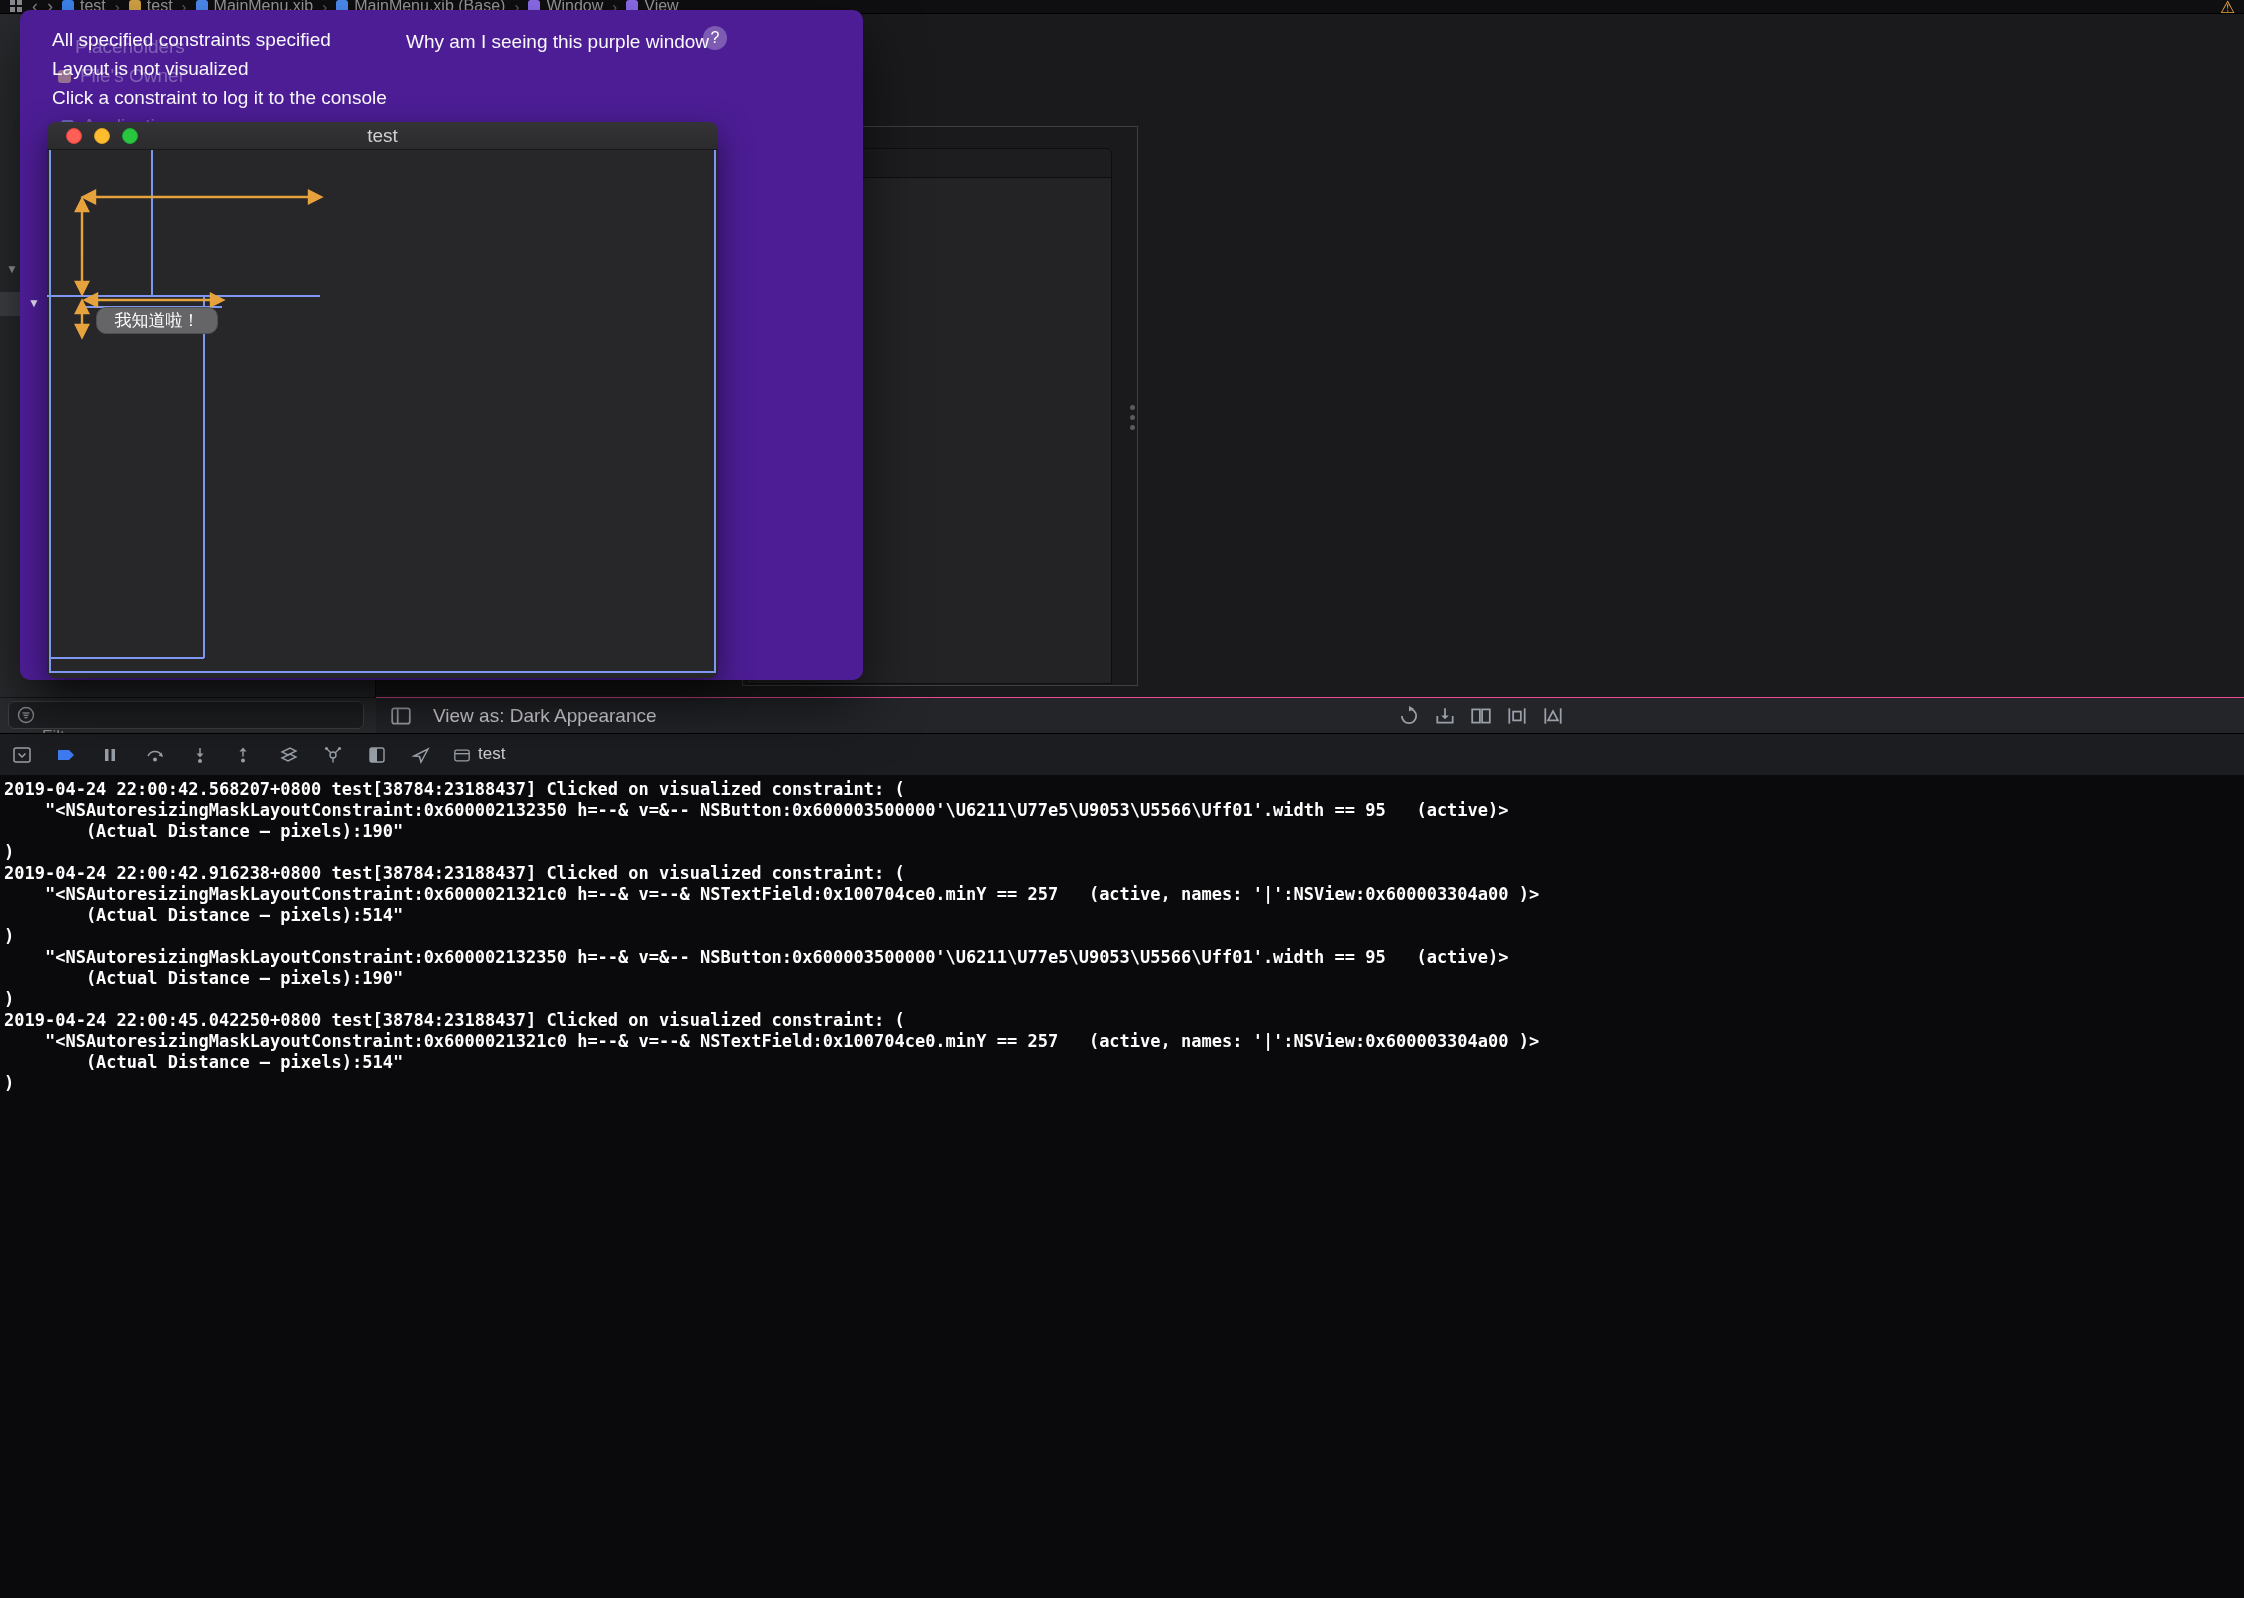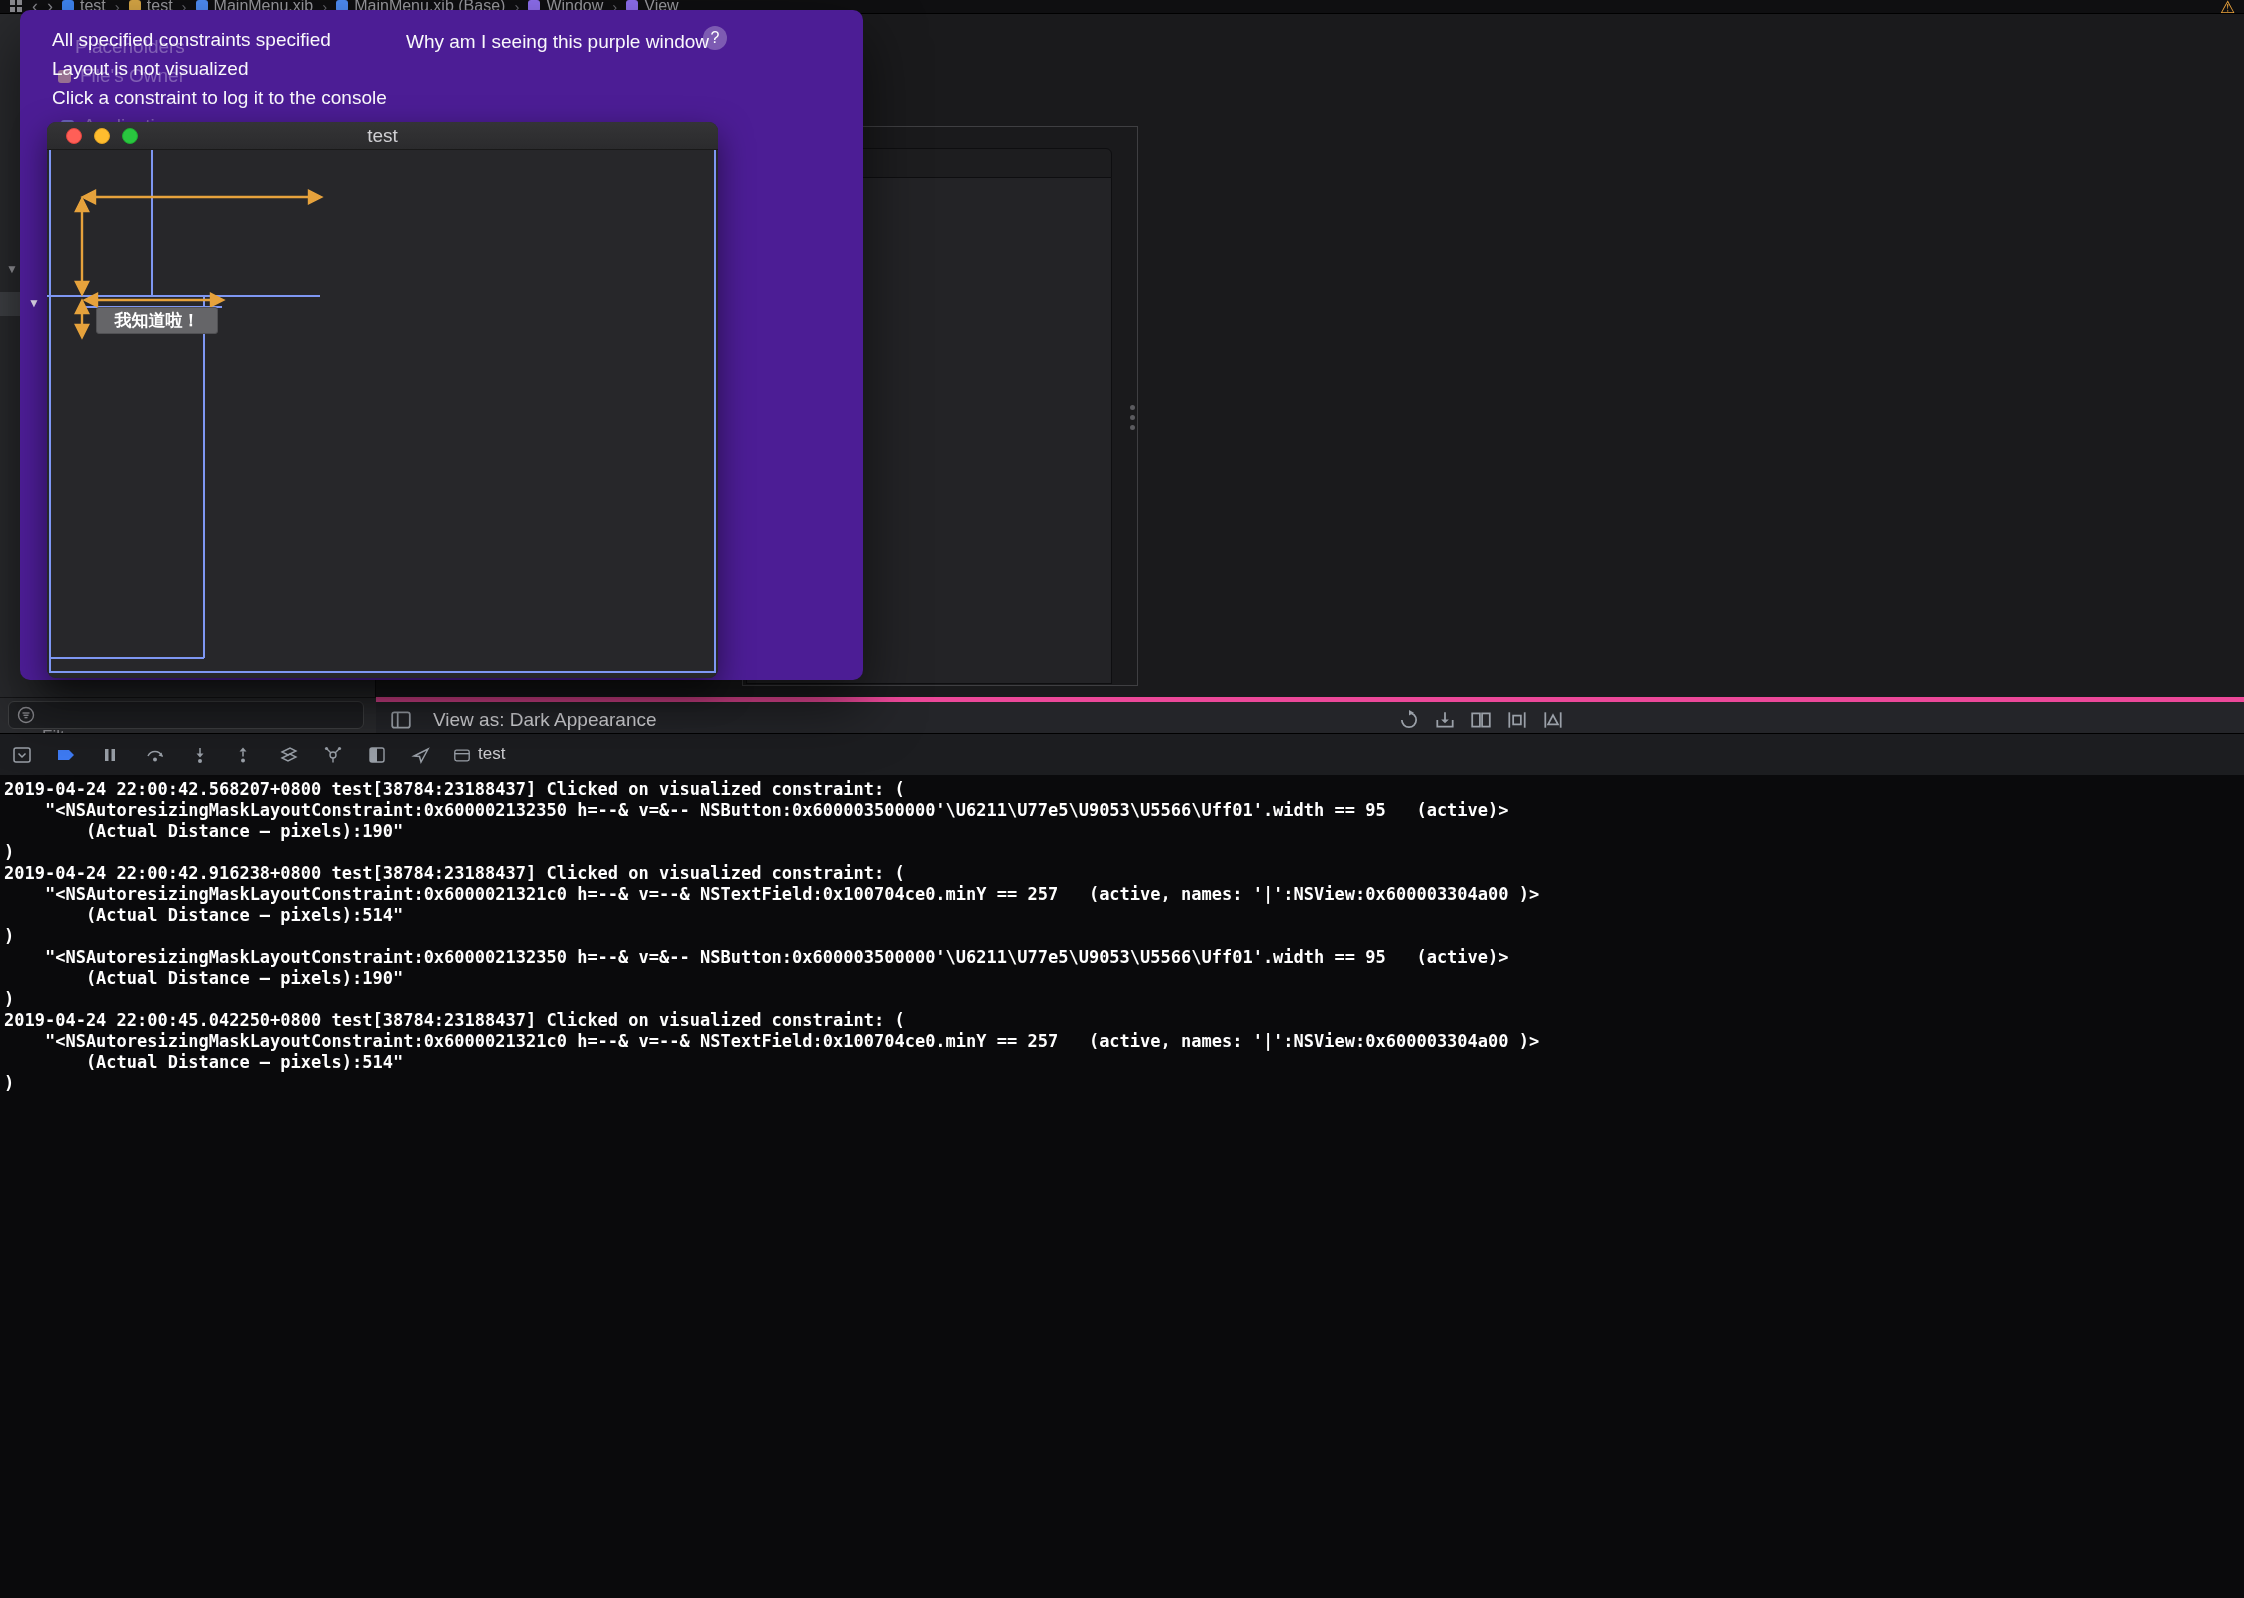--- a/index.html
+++ b/index.html
@@ -47,34 +47,34 @@
   #test-window { left:27px; top:112px; width:671px; height:556px; border-radius:9px;
                  overflow:hidden; background:#28282b; box-shadow:0 12px 32px rgba(0,0,0,.5); }
   #tw-titlebar { position:relative; height:28px; background:linear-gradient(#343436,#2b2b2d);
                  border-bottom:1px solid #191919; }
   #tw-title { position:absolute; left:0; right:0; top:0; text-align:center; line-height:28px;
               color:#d0d0d4; font-size:19px; }
   .tl { position:absolute; top:6px; width:16px; height:16px; border-radius:50%; }
   #tw-content { position:relative; height:528px; background:#27272a; }
   #cn-label { left:41px; top:52px; color:#efeff1; font-size:19px; line-height:24px; white-space:nowrap; }
   #know-button { left:49px; top:157px; width:122px; height:27px; background:#656568;
-                 border:1px solid #505053; border-radius:3px; color:#fff; font-size:17px;
-                 text-align:center; line-height:25px;font-weight:bold; }
+                 border:1px solid #505053; border-radius:10px; color:#fff; font-size:17px;
+                 text-align:center; line-height:25px; }
 
   
   #bottom-left-bar { left:0; top:697px; width:376px; height:36px; background:#2a2b2e;
                      border-top:1px solid #151517; }
   #filter-field { position:absolute; left:8px; top:3px; width:356px; height:28px;
                   background:#1f2023; border:1px solid #3f4042; border-radius:6px;
                   display:flex; align-items:center; gap:7px; padding-left:8px; }
   #filter-input { background:transparent; border:none; outline:none; color:#d0d0d4;
                   font-size:17px; width:300px; font-family:"Liberation Sans",sans-serif;margin-top:44px; }
   #filter-input::placeholder { color:#8b8b90; }
   #bottom-right-bar { left:376px; top:697px; width:1868px; height:36px; background:#242529;
-                      border-top:5px solid #ec4899; }
+                      border-top:1px solid #ec4899; }
   #view-as { left:57px; top:7px; color:#dadade; font-size:19px; }
   .bar-ico { position:absolute; top:7px; }
 
   
   #debug-toolbar { left:0; top:733px; width:2244px; height:42px; background:#1c1d20;
                    border-top:1px solid #000; }
   .dbg { position:absolute; top:11px; }
   #process-label { left:478px; top:10px; color:#cfcfd3; font-size:17px; }
 
   

